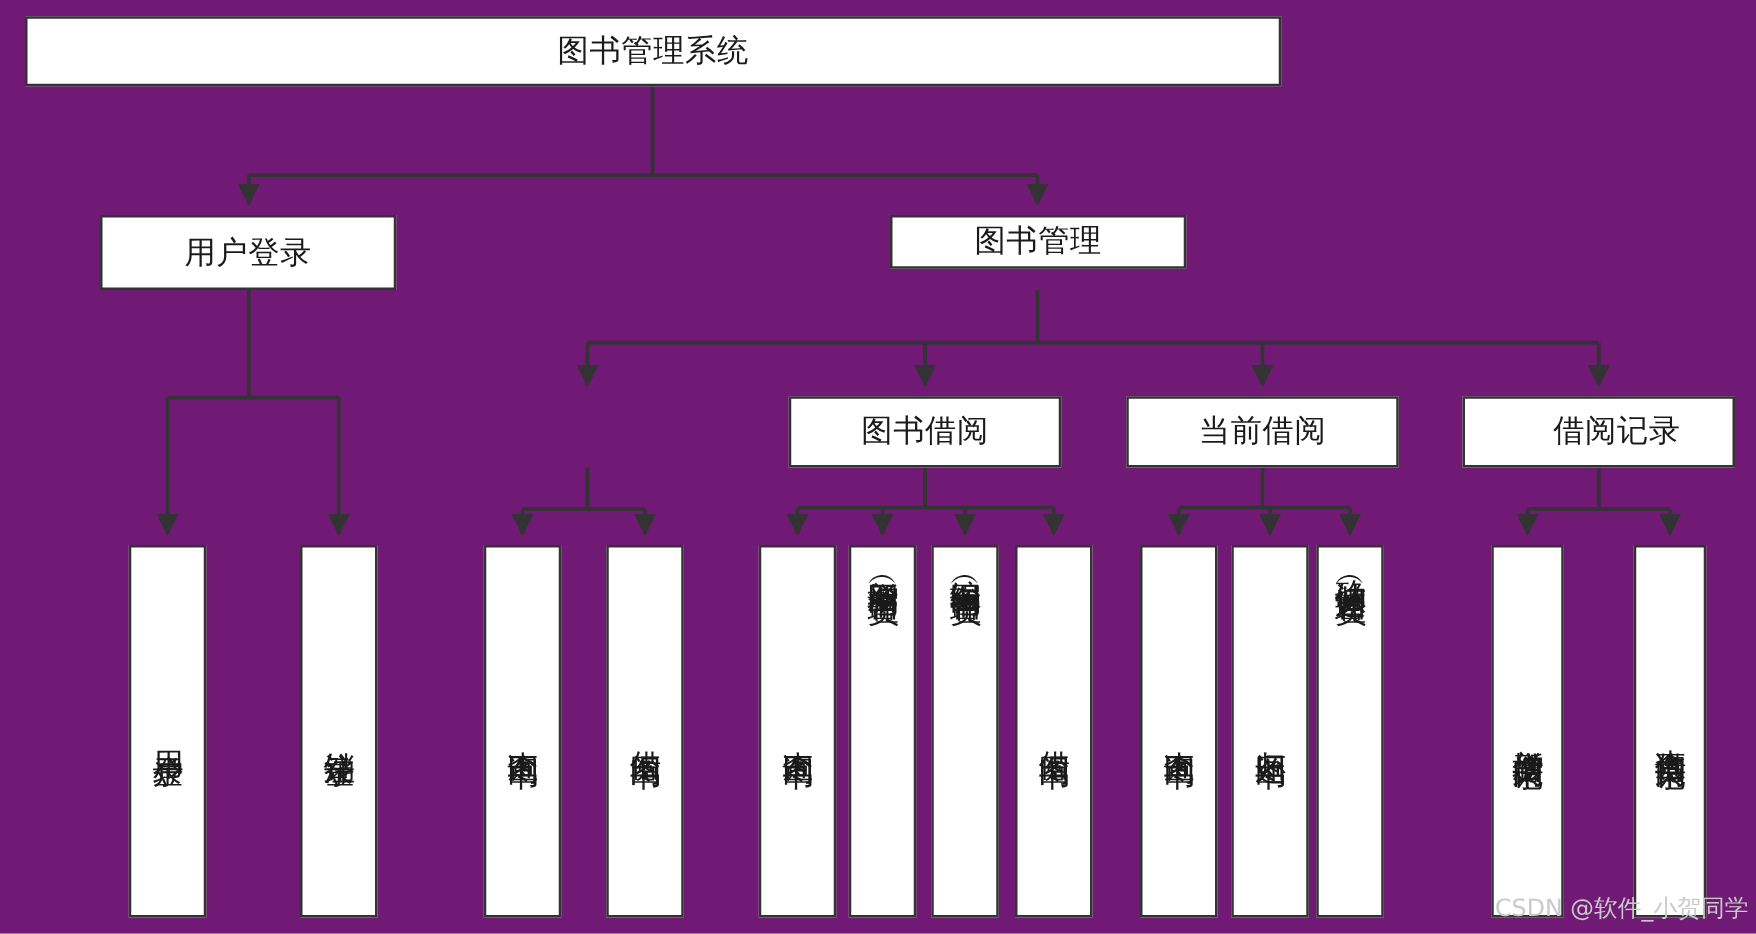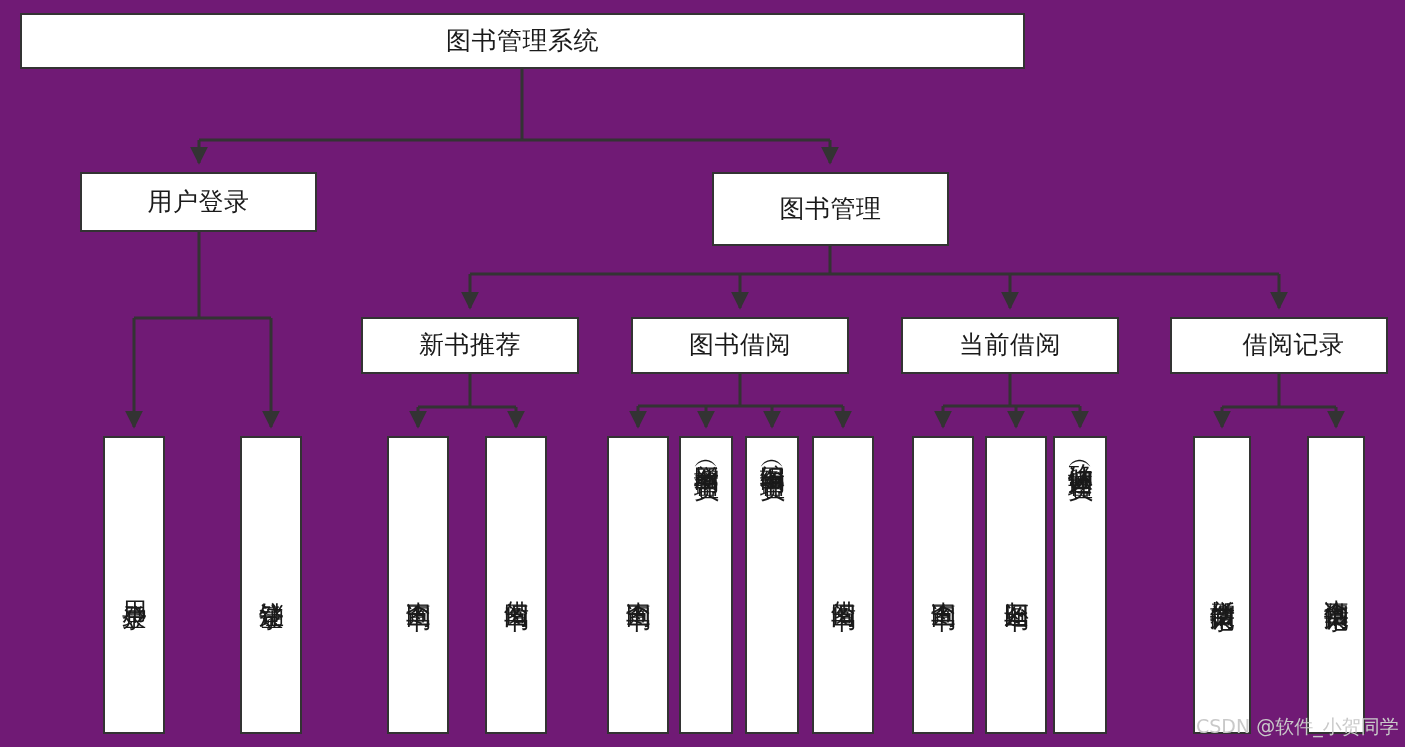--- a/index.html
+++ b/index.html
@@ -133,27 +133,24 @@
     </g>
   </svg>
 
   <div class="node root h" style="left: 20px; top: 13px; width: 1005px; height: 56px; border-color: rgb(51, 51, 51); color: rgb(26, 26, 26); background: rgb(255, 255, 255);">
     <span class="label">图书管理系统</span>
   </div>
 
   <div class="node h" style="left: 80px; top: 172px; width: 237px; height: 60px; border-color: rgb(51, 51, 51); color: rgb(26, 26, 26); background: rgb(255, 255, 255);">
     <span class="label">用户登录</span>
   </div>
-  <div class="node h" style="left: 712px; top: 172px; width: 237px; height: 74px; border-color: rgb(51, 51, 51); color: rgb(26, 26, 26); background: rgb(255, 255, 255);">
+  <div class="node h" style="left: 712px; top: 172px; width: 237px; height: 43px; border-color: rgb(51, 51, 51); color: rgb(26, 26, 26); background: rgb(255, 255, 255);">
     <span class="label">图书管理</span>
   </div>
 
-  <div class="node h" style="left: 361px; top: 317px; width: 218px; height: 57px; border-color: rgb(51, 51, 51); color: rgb(26, 26, 26); background: rgb(255, 255, 255);">
-    <span class="label">新书推荐</span>
-  </div>
   <div class="node h" style="left: 901px; top: 317px; width: 218px; height: 57px; border-color: rgb(51, 51, 51); color: rgb(26, 26, 26); background: rgb(255, 255, 255);">
     <span class="label">当前借阅</span>
   </div>
   <div class="node h" style="left: 631px; top: 317px; width: 218px; height: 57px; border-color: rgb(51, 51, 51); color: rgb(26, 26, 26); background: rgb(255, 255, 255);">
     <span class="label">图书借阅</span>
   </div>
   <div class="node h" style="left: 1170px; top: 317px; width: 218px; height: 57px; border-color: rgb(51, 51, 51); color: rgb(26, 26, 26); background: rgb(255, 255, 255); padding-left: 29px;">
     <span class="label">借阅记录</span>
   </div>
 

